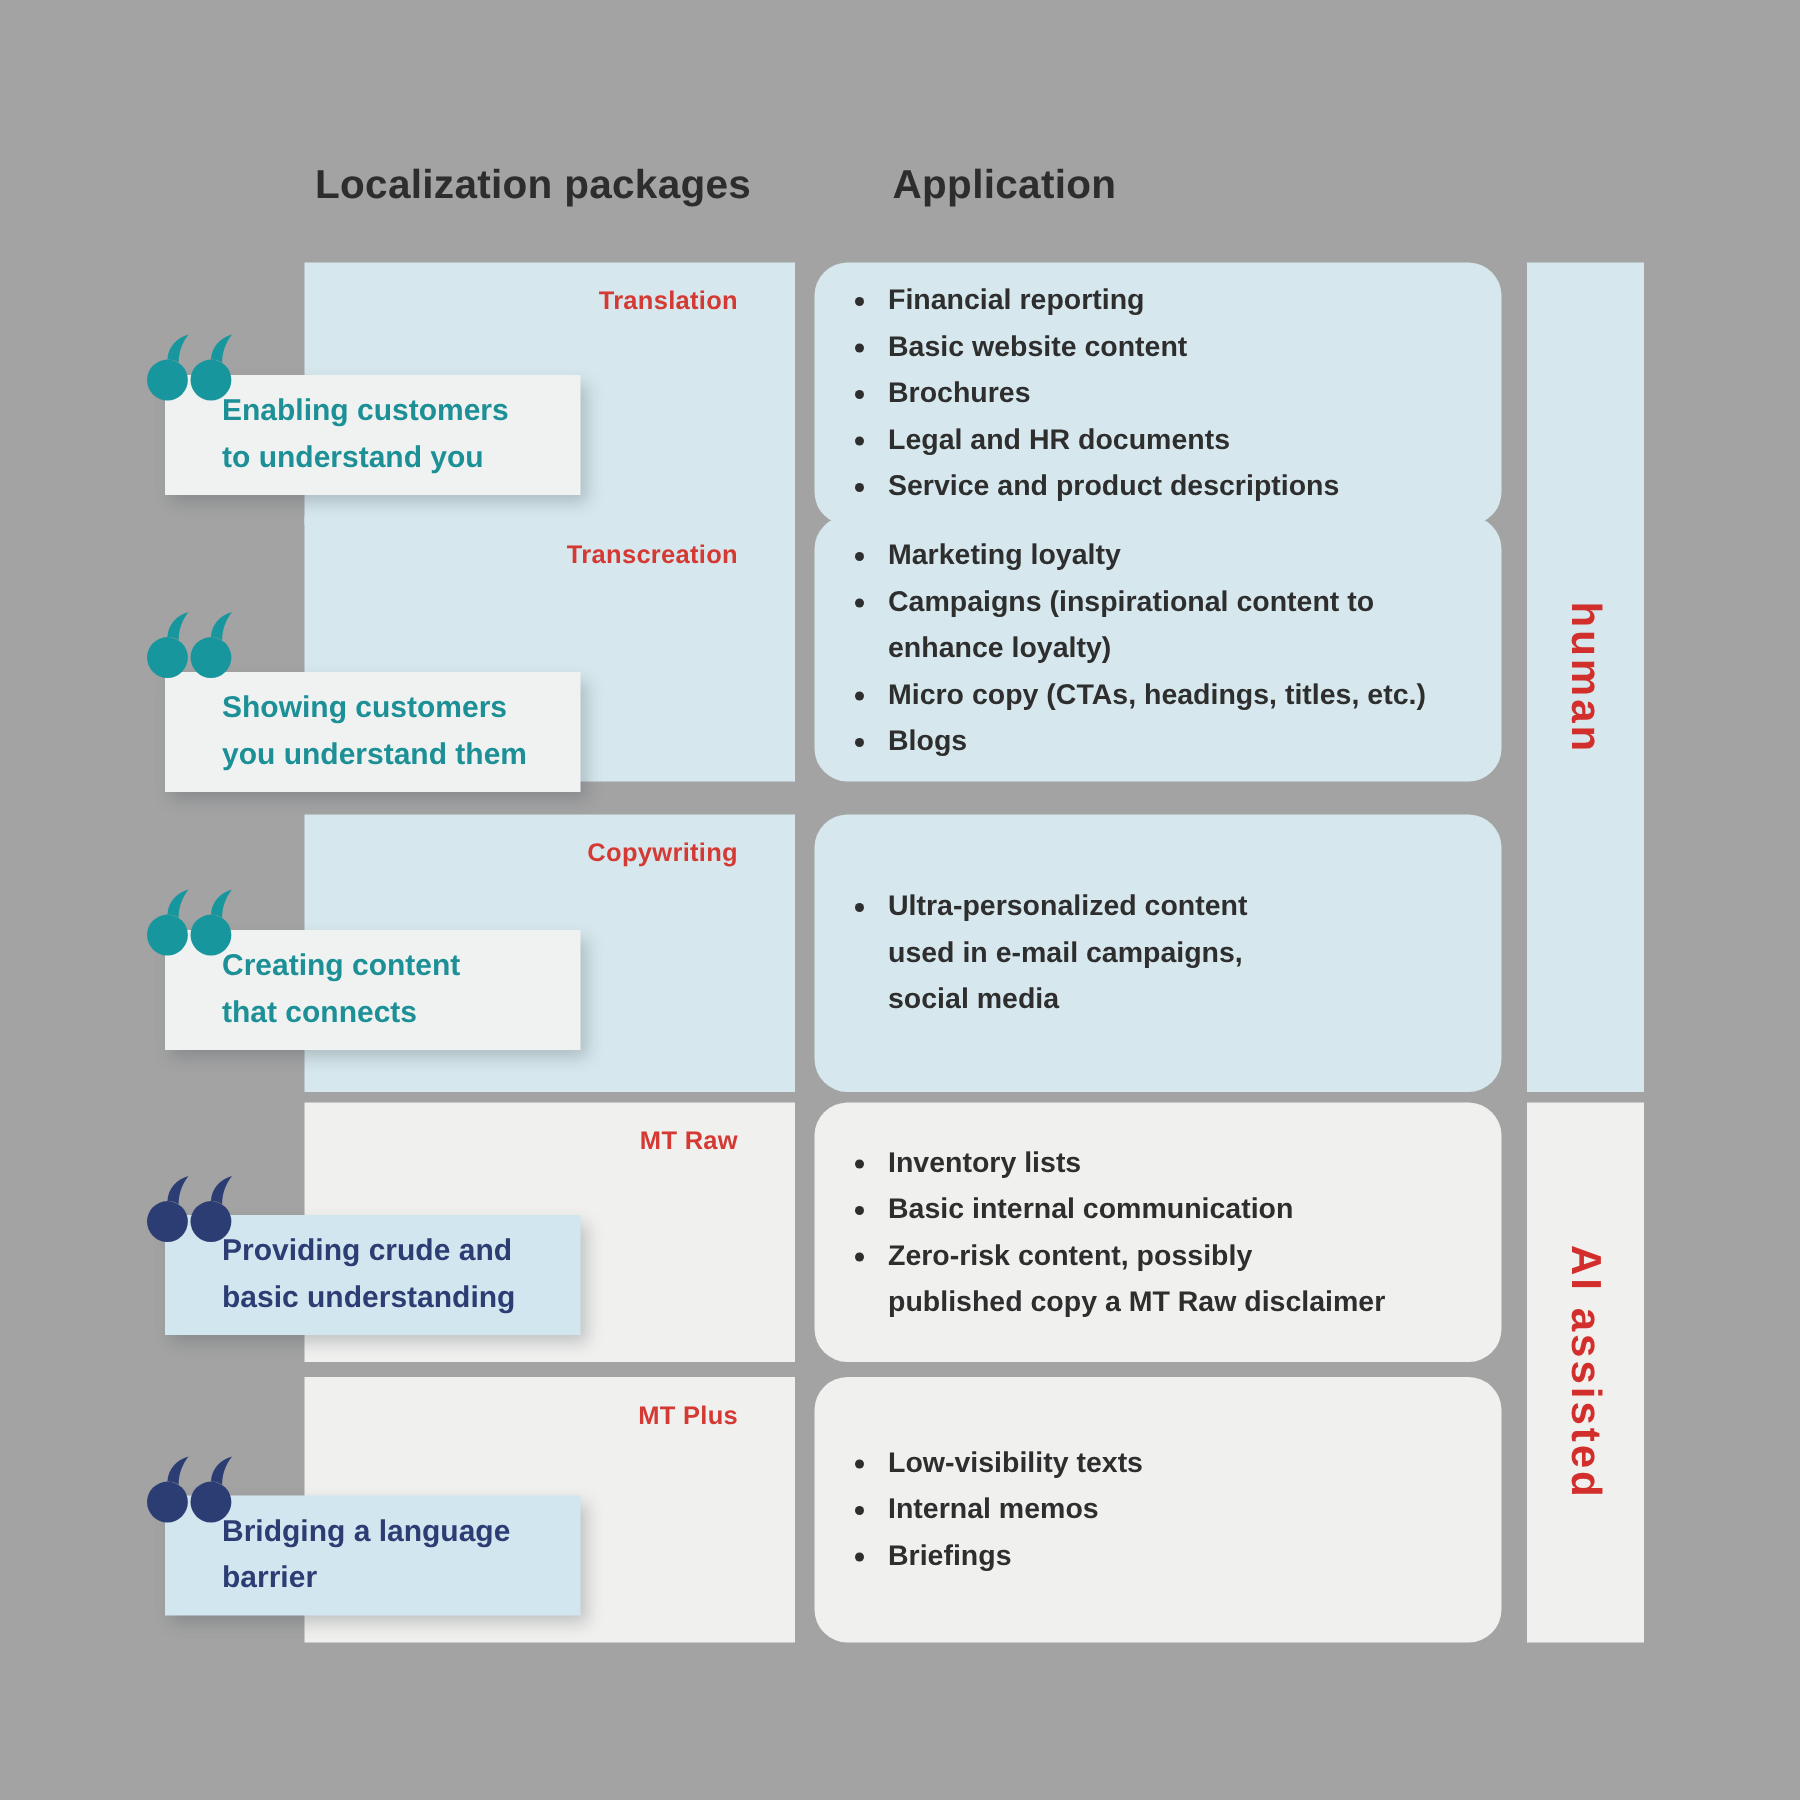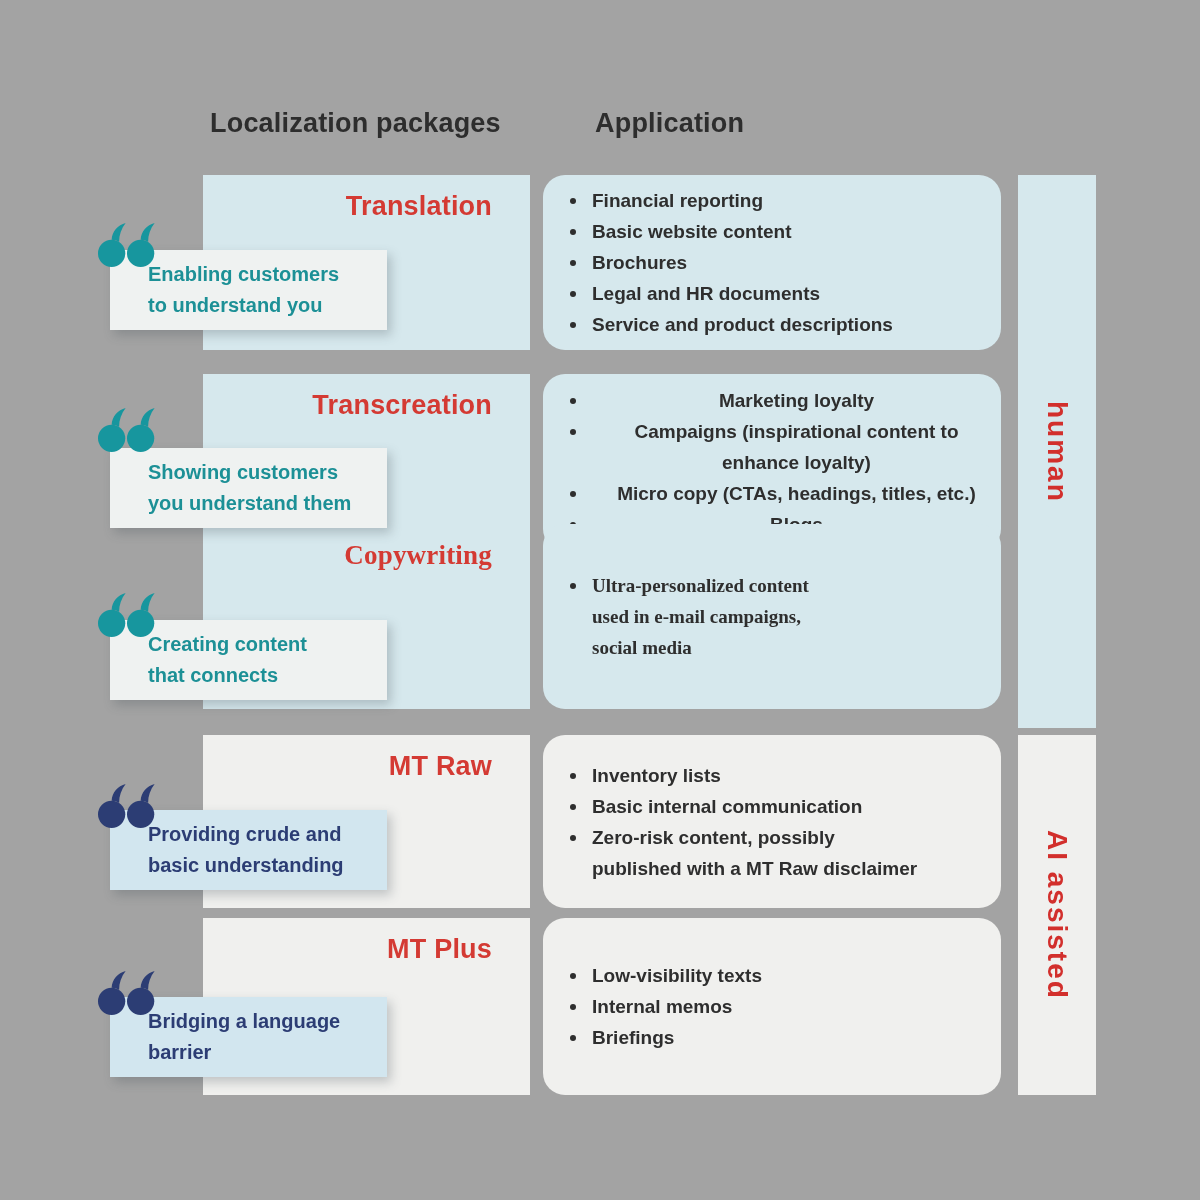--- a/index.html
+++ b/index.html
@@ -17,21 +17,21 @@
   .col-header.application { left:595px; }
 
   .panel { position:absolute; }
   .panel.blue { background:#d6e8ed; }
   .panel.gray { background:#f0f0ee; }
 
   .pkg-panel { left:203px; width:327px; }
   .app-panel { left:543px; width:458px; display:flex; align-items:center;border-radius:22px; }
 
   .pkg-title {
-    position:absolute; top:16px; right:38px; font-size:27px; font-weight:700;
+    position:absolute; top:16px; right:38px; font-size:17px; font-weight:700;
     color:#d43a33; letter-spacing:0.2px;
   }
 
   .app-list { list-style:none; padding-left:25px; width:100%; }
   .app-list li {
     position:relative; padding-left:24px; font-size:19px; font-weight:600;
     color:#2e2e2e; line-height:31px; white-space:pre-line;
   }
   .app-list li::before {
     content:""; position:absolute; left:2px; top:13px; width:6px; height:6px;
@@ -61,22 +61,22 @@
     position:absolute; left:1018px; width:78px;
     display:flex; align-items:center; justify-content:center;
   }
   .side-label {
     writing-mode:vertical-rl; font-size:28px; font-weight:700; color:#d22f2c;
     letter-spacing:2px; white-space:nowrap;
   }
 
   
   .r1 .pkg-panel, .r1 .app-panel { top:175px; height:175px; }
-  .r2 .pkg-panel, .r2 .app-panel { top:374px; height:177px;text-align:center; }
-  .r3 .pkg-panel, .r3 .app-panel { top:524px; height:185px;font-family:Liberation Serif, serif; }
+  .r2 .pkg-panel, .r2 .app-panel { top:344px; height:177px; }
+  .r3 .pkg-panel, .r3 .app-panel { top:543px; height:185px; }
   .r4 .pkg-panel, .r4 .app-panel { top:735px; height:173px; }
   .r5 .pkg-panel, .r5 .app-panel { top:918px; height:177px; }
 
   .r1 .quote-mark { top:222px; } .r1 .quote-box { top:250px; }
   .r2 .quote-mark { top:407px; } .r2 .quote-box { top:448px; }
   .r3 .quote-mark { top:592px; } .r3 .quote-box { top:620px; }
   .r4 .quote-mark { top:783px; } .r4 .quote-box { top:810px; }
   .r5 .quote-mark { top:970px; } .r5 .quote-box { top:997px; }
 
   .side-human { top:175px; height:553px; }
@@ -183,21 +183,21 @@
 
   <div class="row r4 theme-navy">
     <div class="panel gray pkg-panel">
       <div class="pkg-title">MT Raw</div>
     </div>
     <div class="panel gray app-panel">
       <ul class="app-list">
         <li>Inventory lists</li>
         <li>Basic internal communication</li>
         <li>Zero-risk content, possibly
-published with a MT Raw disclaimer</li>
+published copy a MT Raw disclaimer</li>
       </ul>
     </div>
     <div class="quote-mark">
       <svg width="58" height="46" viewBox="0 0 66 50">
         <g>
           <circle cx="15.5" cy="34.5" r="15.5"></circle>
           <path d="M15.5 19 C16 9.5 22.5 2.5 31.5 0 C26.5 6.5 24 13.5 24 21.5 C21.5 19.8 18.7 19 15.5 19 Z"></path>
         </g>
         <g transform="translate(33 0)">
           <circle cx="15.5" cy="34.5" r="15.5"></circle>

